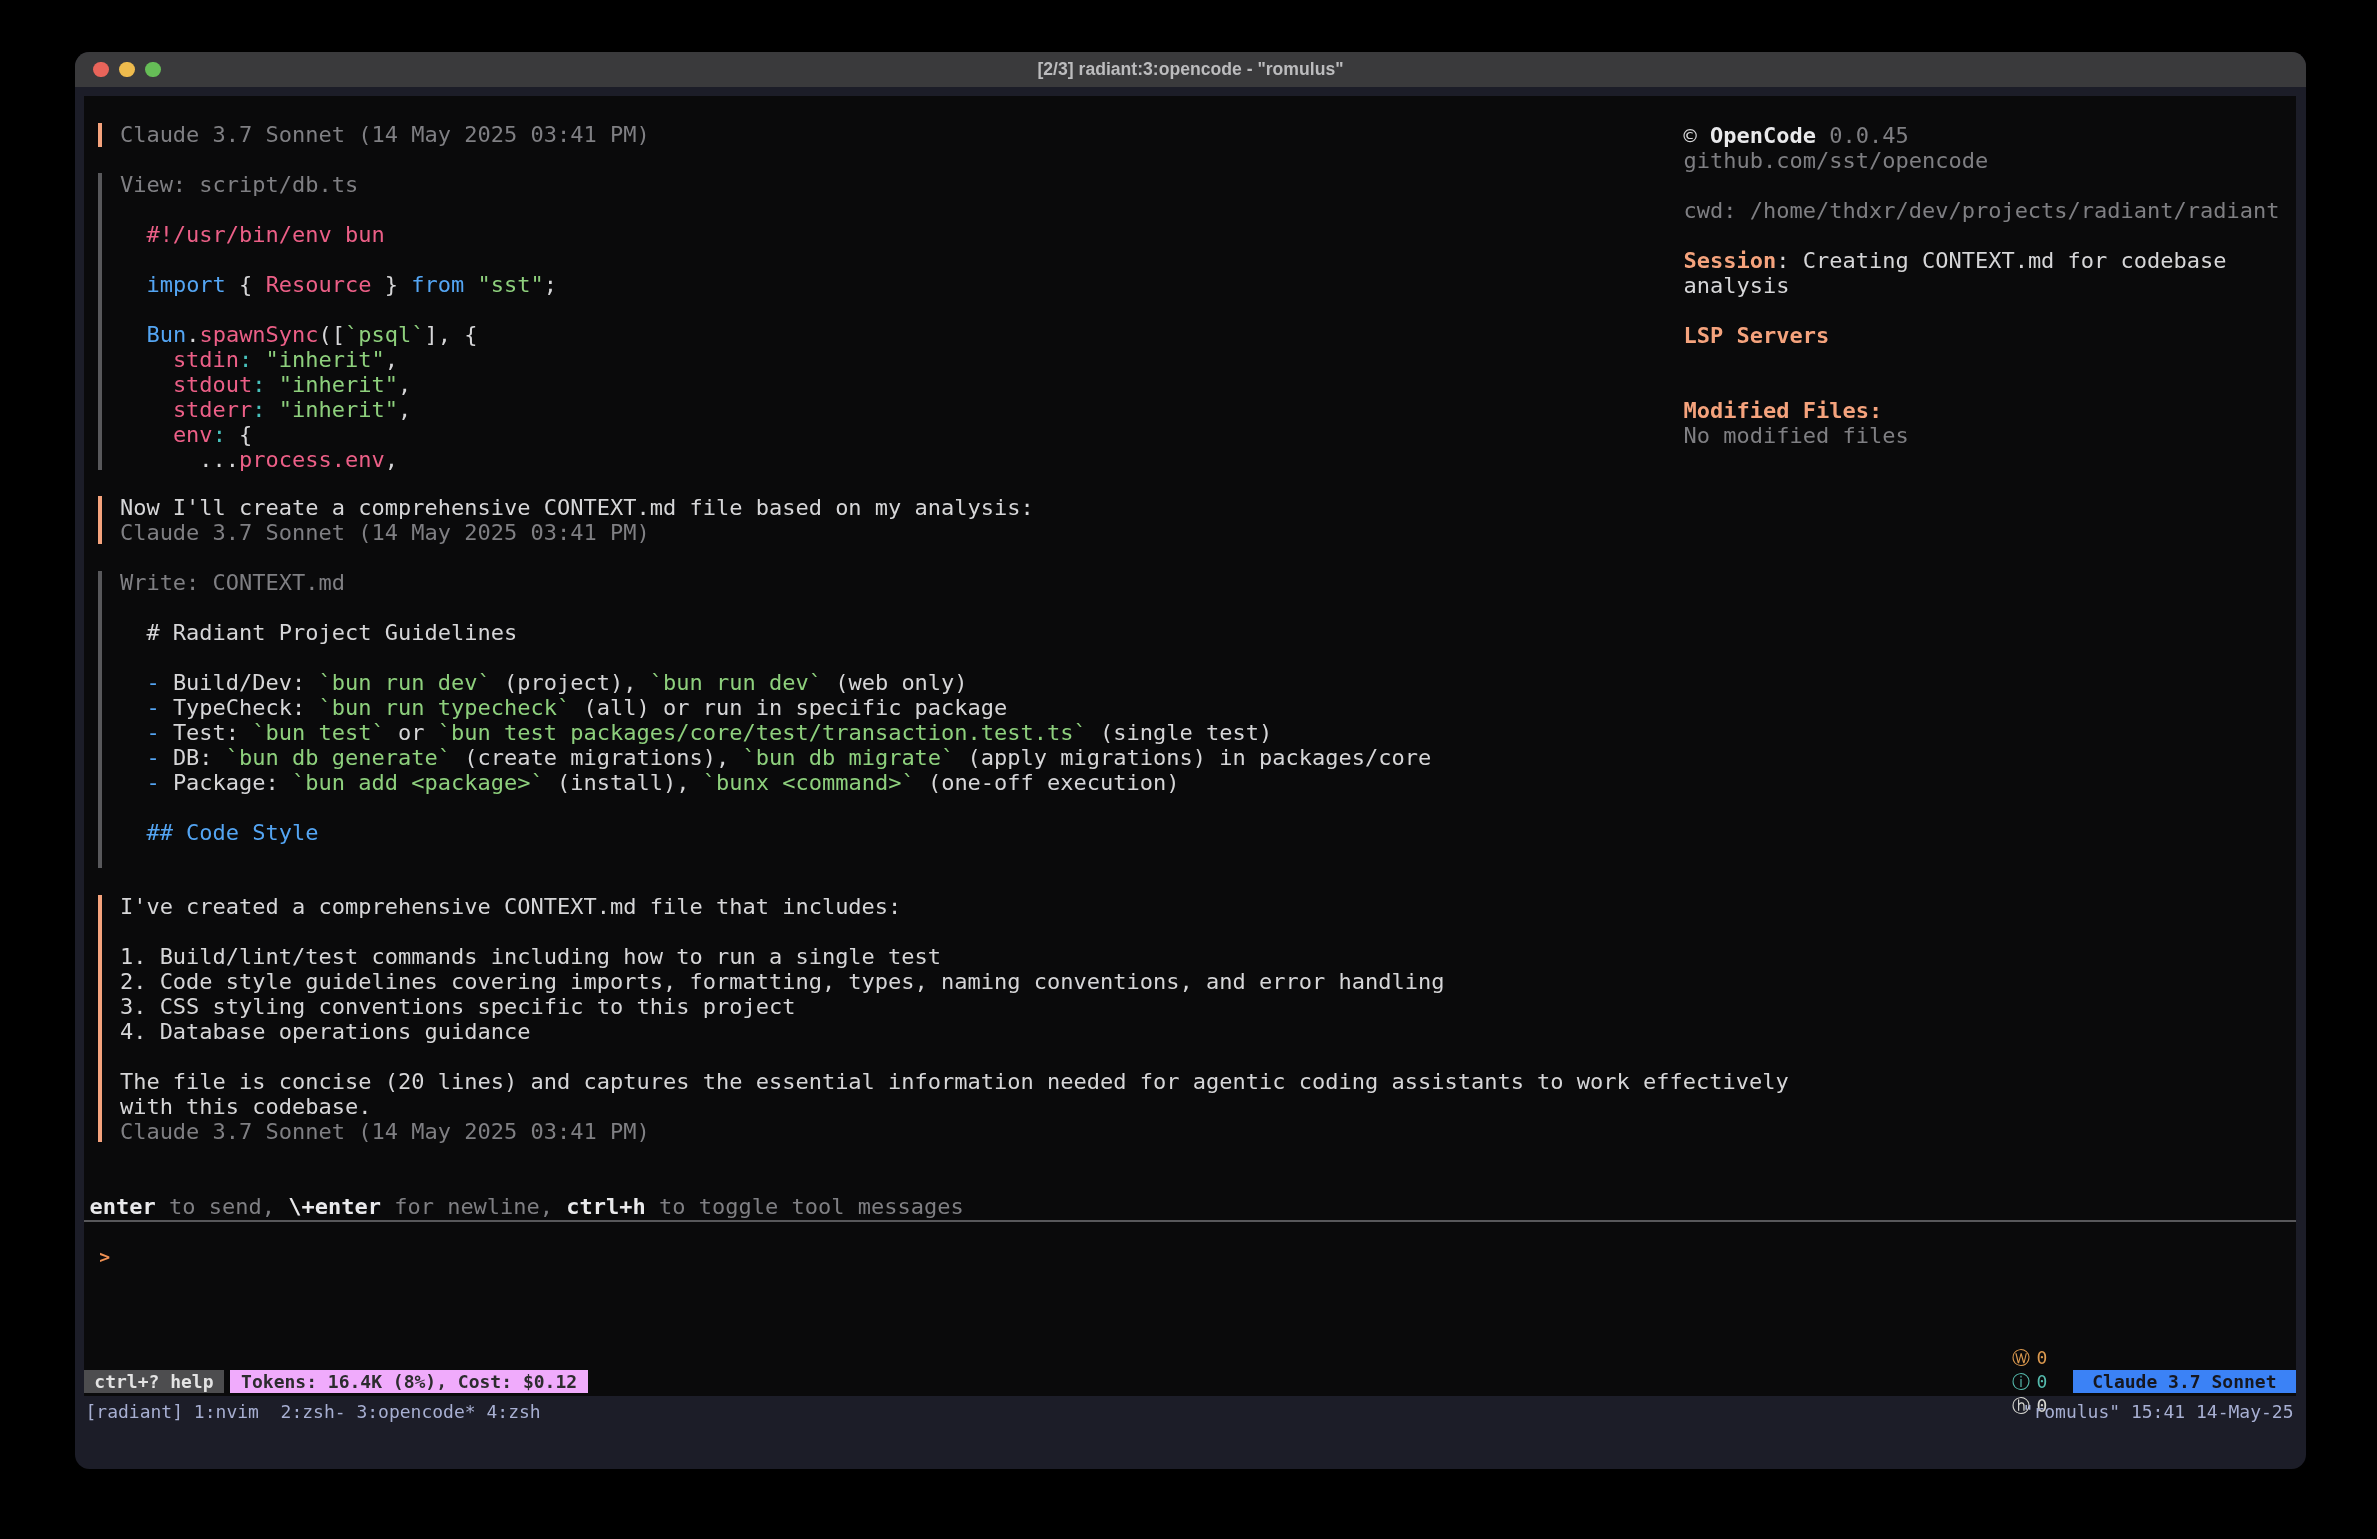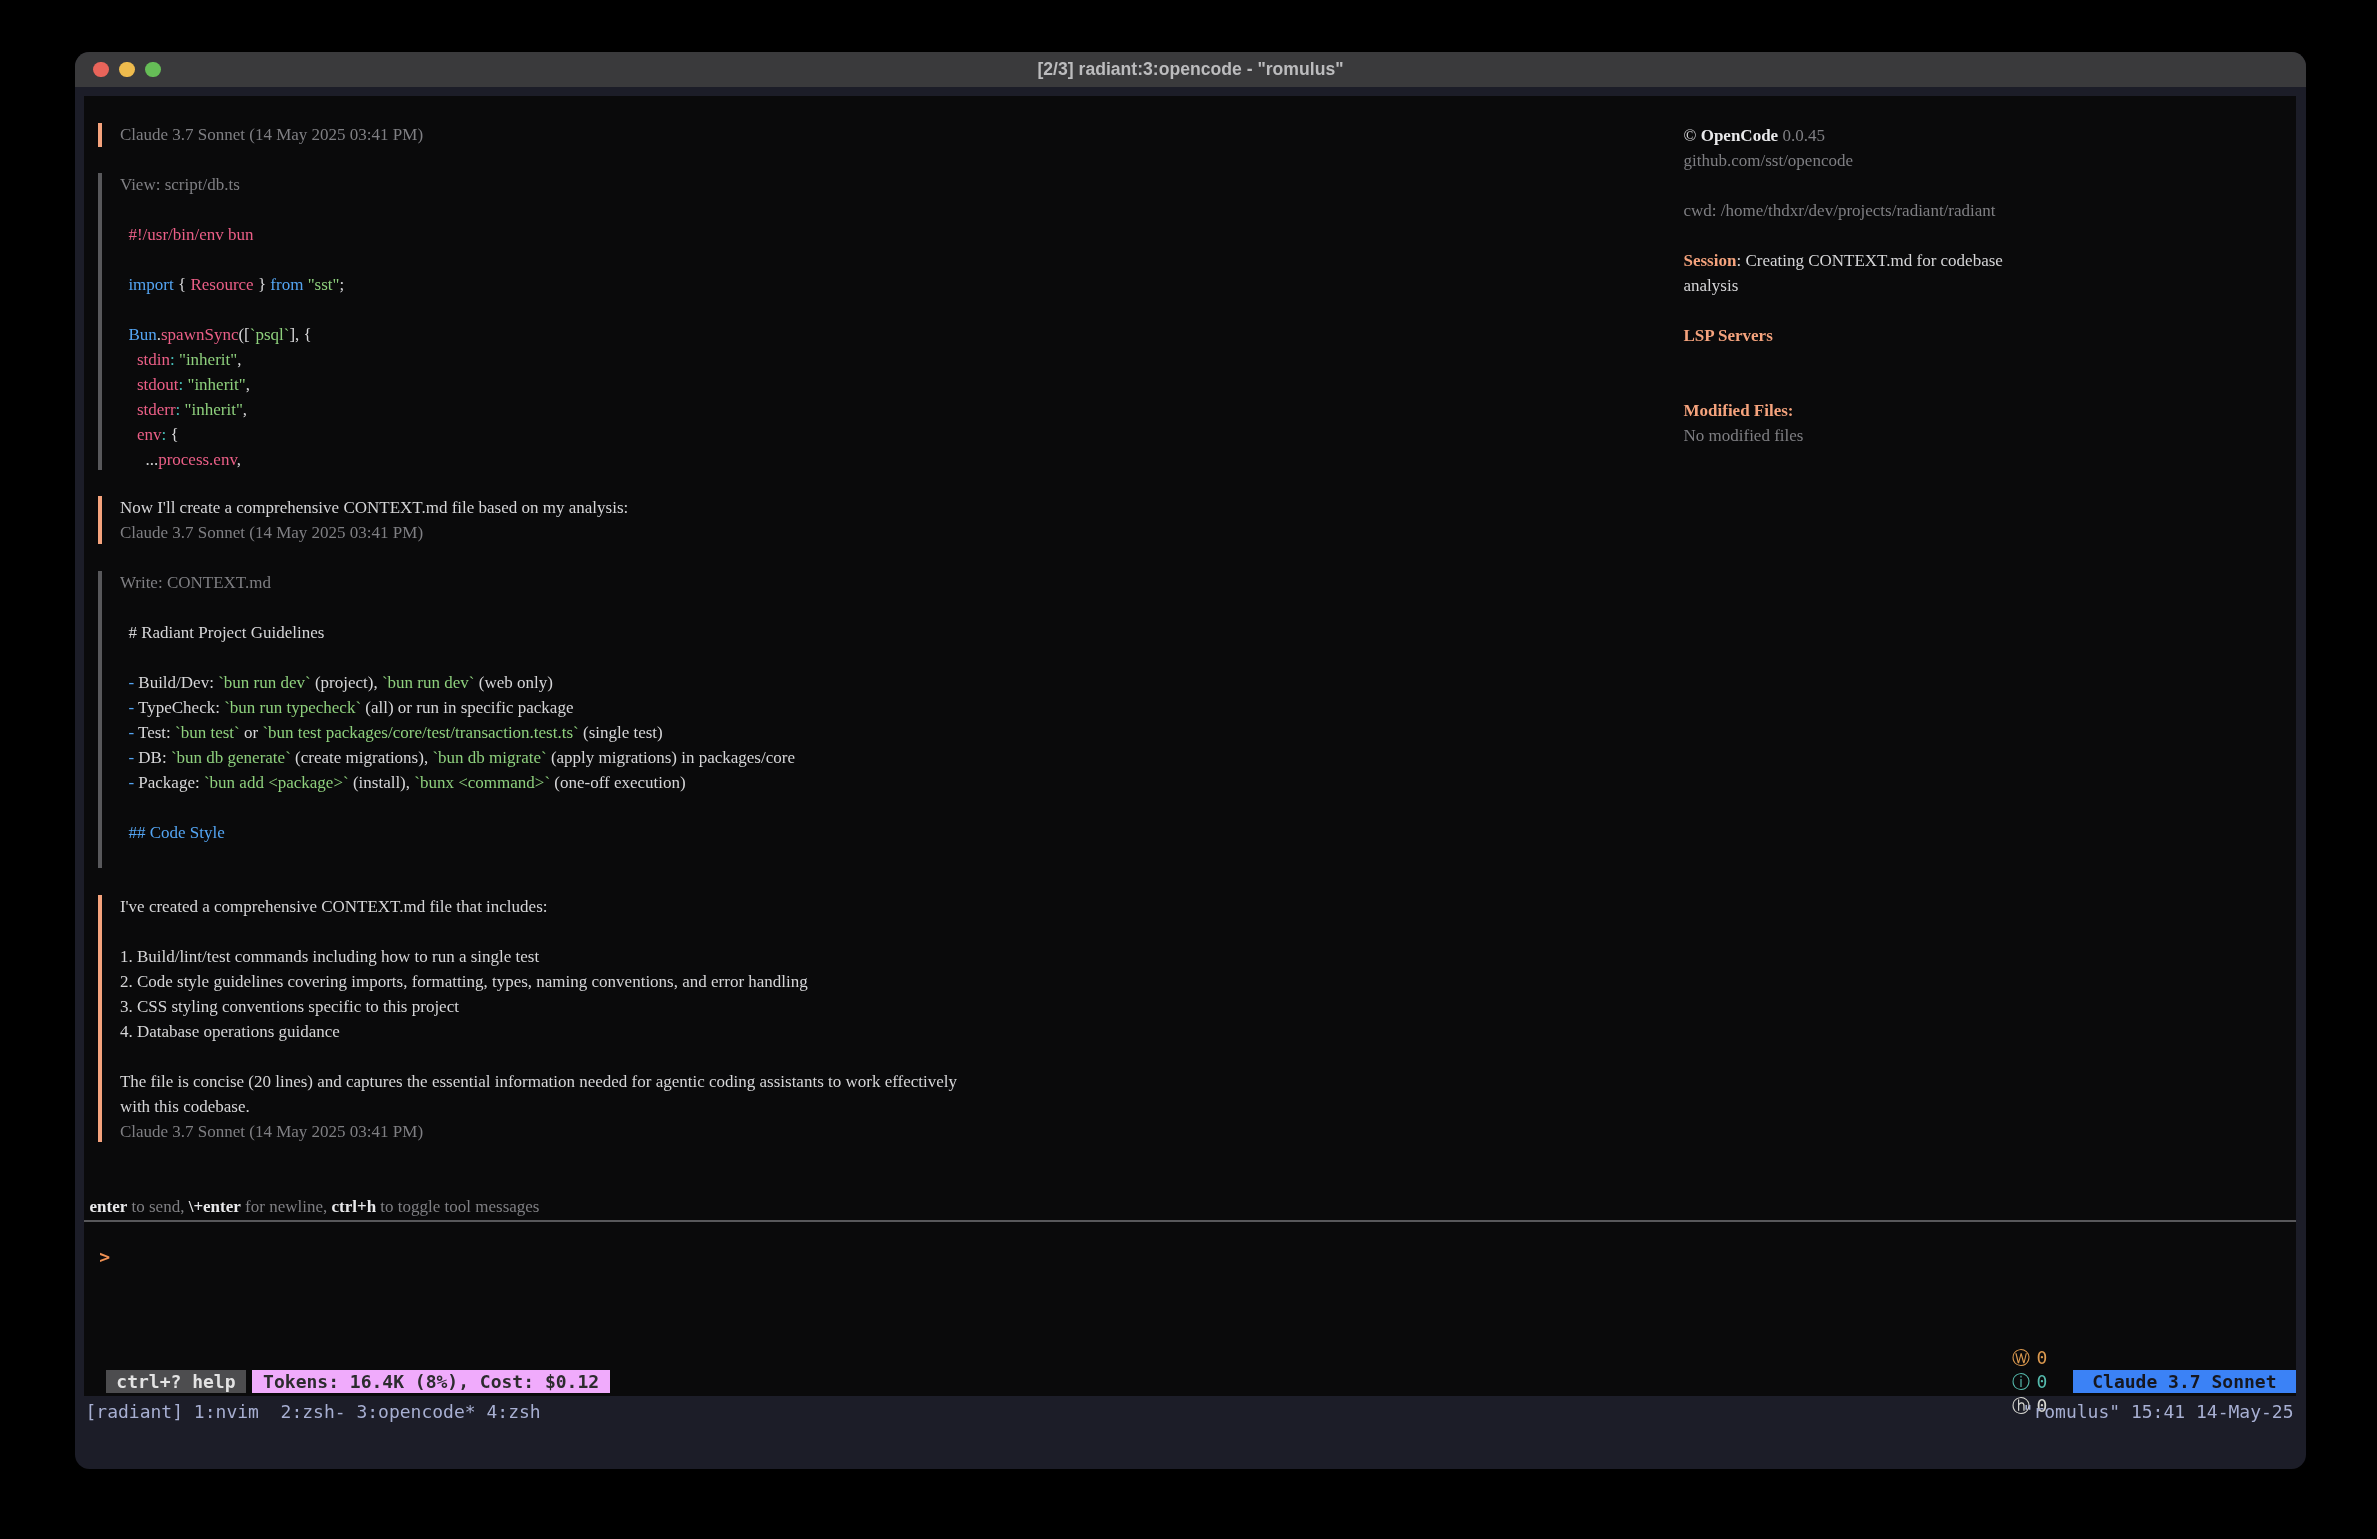--- a/index.html
+++ b/index.html
@@ -11,21 +11,21 @@
   .titlebar{position:absolute;left:0;top:0;width:100%;height:35px;background:#3a3a3c;}
   .title{position:absolute;left:0;top:0;width:100%;height:35px;line-height:35px;text-align:center;
          color:#bcbcbe;font-family:"Liberation Sans",sans-serif;font-weight:bold;font-size:17.6px;}
   .tl{position:absolute;top:9.8px;width:15.7px;height:15.7px;border-radius:50%;}
   .tl-red{left:18px;background:#e8645a;}
   .tl-yellow{left:44px;background:#eebb4d;}
   .tl-green{left:70px;background:#66bd57;}
 
   .term{position:absolute;left:8.5px;top:44px;width:2212px;height:1300px;background:#0a0a0b;}
 
-  .row{white-space:pre;height:25px;line-height:25px;font-size:17px;color:#d6d6d8;font-family:Liberation Serif, serif;}
+  .row{white-space:pre;height:25px;line-height:25px;font-size:22px;color:#d6d6d8;}
   .c-fg{color:#d6d6d8;}
   .c-dim{color:#7f7f83;}
   .c-pink{color:#ec5f87;}
   .c-blue{color:#54a5f3;}
   .c-green{color:#8ed07d;}
   .c-cyan{color:#48c2bc;}
   .c-boldfg{color:#e9e9eb;font-weight:bold;}
   .c-orangeb{color:#f5a37d;font-weight:bold;}
 
   .msg-block{position:absolute;left:14.4px;}
@@ -35,21 +35,21 @@
   .msg-block .lines{position:absolute;left:22px;top:0;width:1501px;}
 
   .hint{position:absolute;left:6px;top:1098px;}
   .divider{position:absolute;left:0;top:1124px;width:2212px;height:2px;background:#58585b;}
   .prompt{position:absolute;left:15.7px;top:1148px;height:25px;line-height:25px;
           font-size:18px;font-weight:bold;color:#ee9053;width:2179px;}
 
   .statusbar{position:absolute;left:0;top:1272px;width:2212px;height:27px;
              display:flex;align-items:center;font-size:18px;}
   .statusbar span{white-space:pre;}
-  .sb-help{background:#4d4d4f;color:#e3e3e3;font-weight:bold;padding:1.3px 0;margin-left:22px;}
+  .sb-help{background:#4d4d4f;color:#e3e3e3;font-weight:bold;padding:1.3px 0;}
   .sb-tokens{background:#f0abfc;color:#2c2c2e;font-weight:bold;padding:1.3px 0;margin-left:5.9px;}
   .sb-spacer{flex:1;}
   .sb-diag .dg-ico{margin-right:6.5px;}
   .sb-diag .dgc{margin-right:13px;}
   .dg-warn{color:#dd9a4f;}
   .dg-info{color:#55bcae;}
   .dg-hint{color:#d8d8d2;}
   .sb-badge{background:#3b82f6;color:#16171f;font-weight:bold;padding:1.3px 19px;margin-left:13px;}
 
   .tmuxbar{position:absolute;left:8.5px;top:1344px;width:2212px;height:26px;

